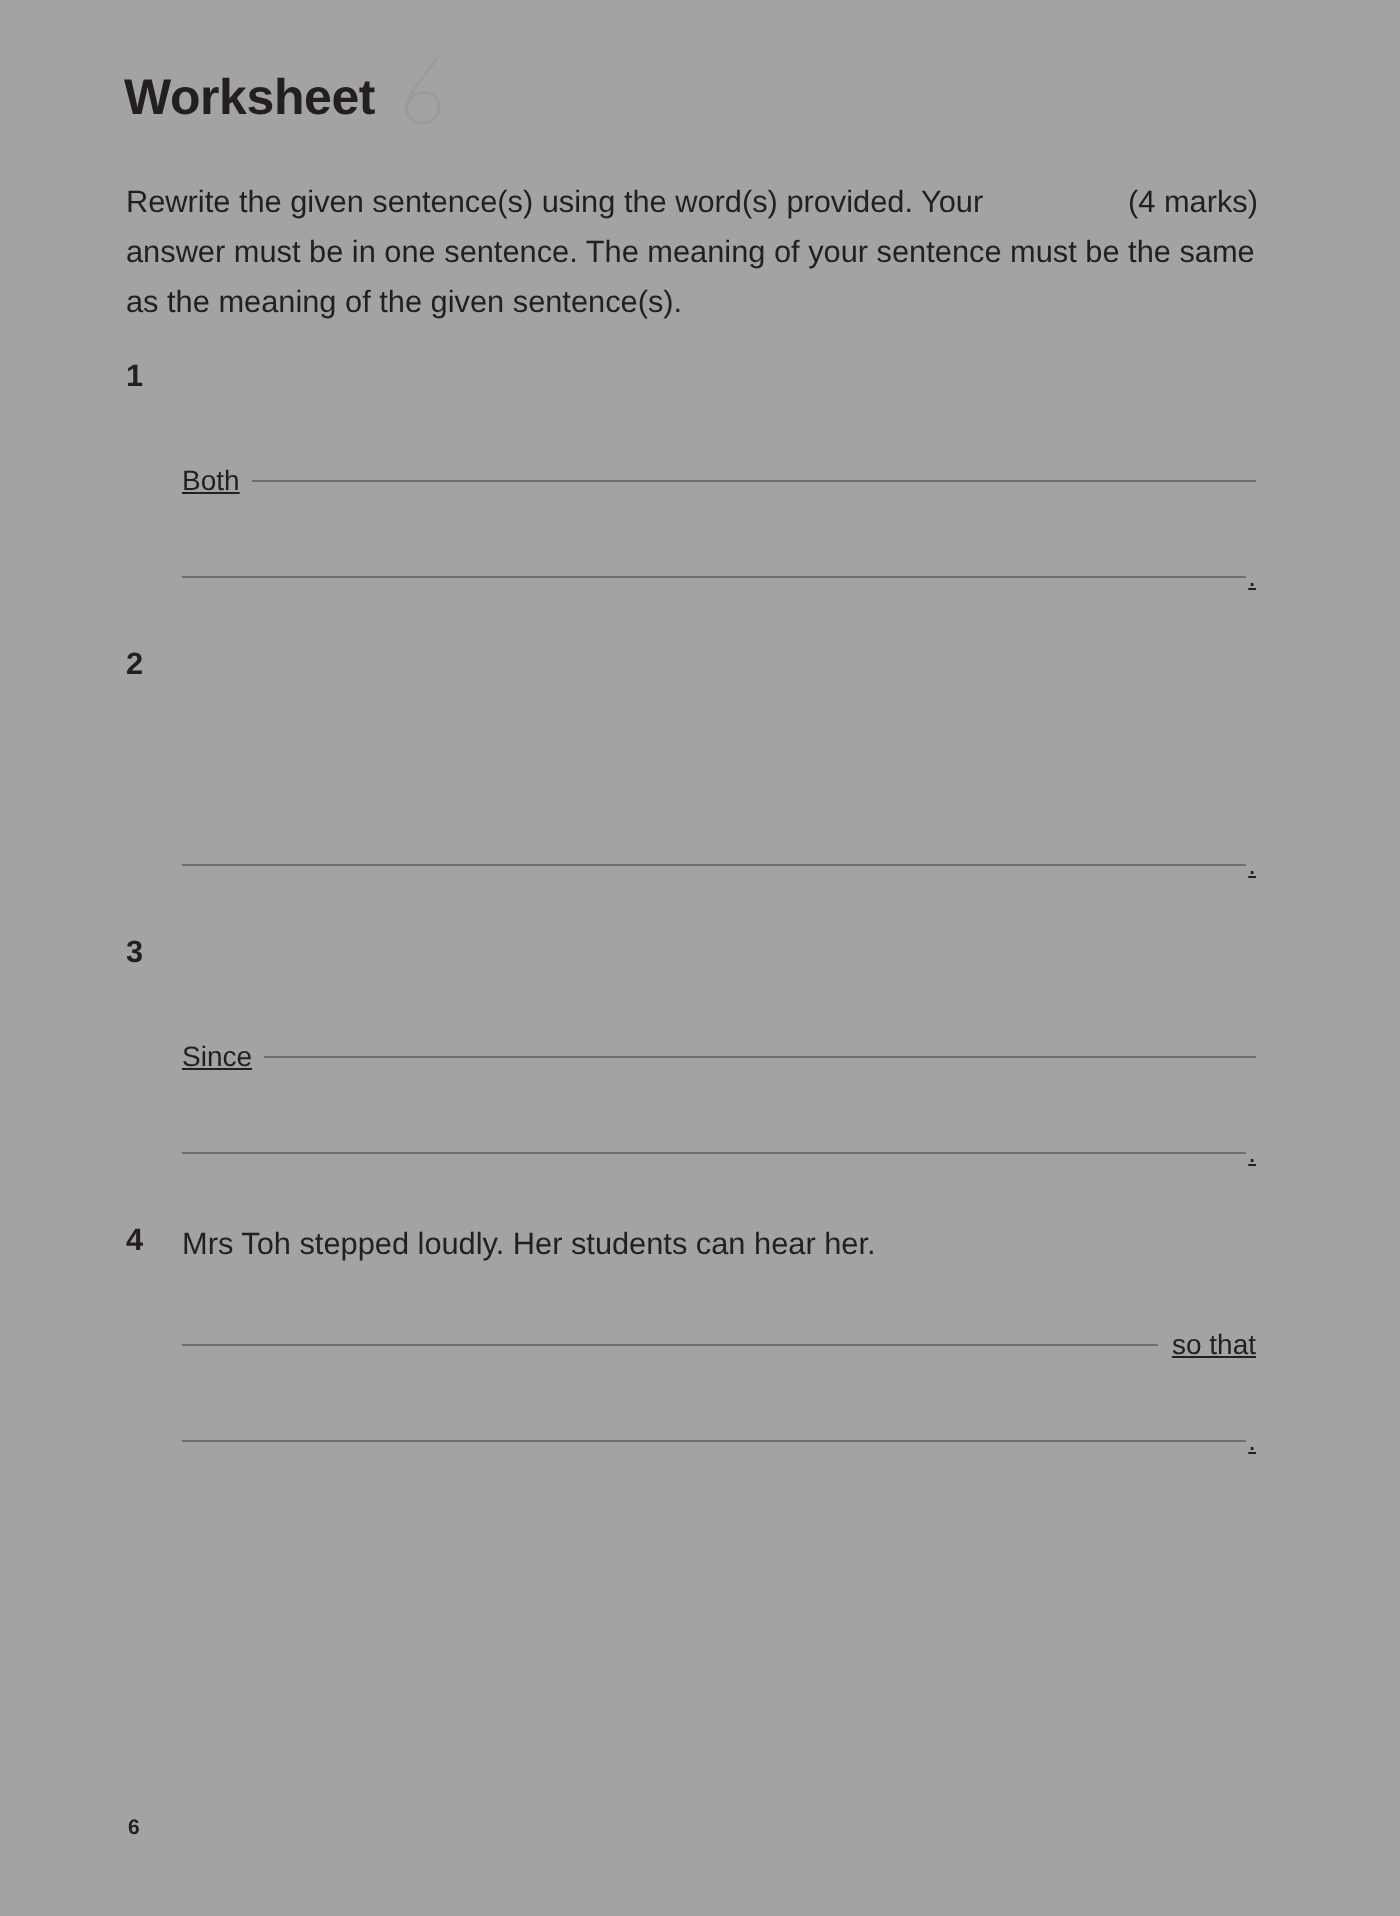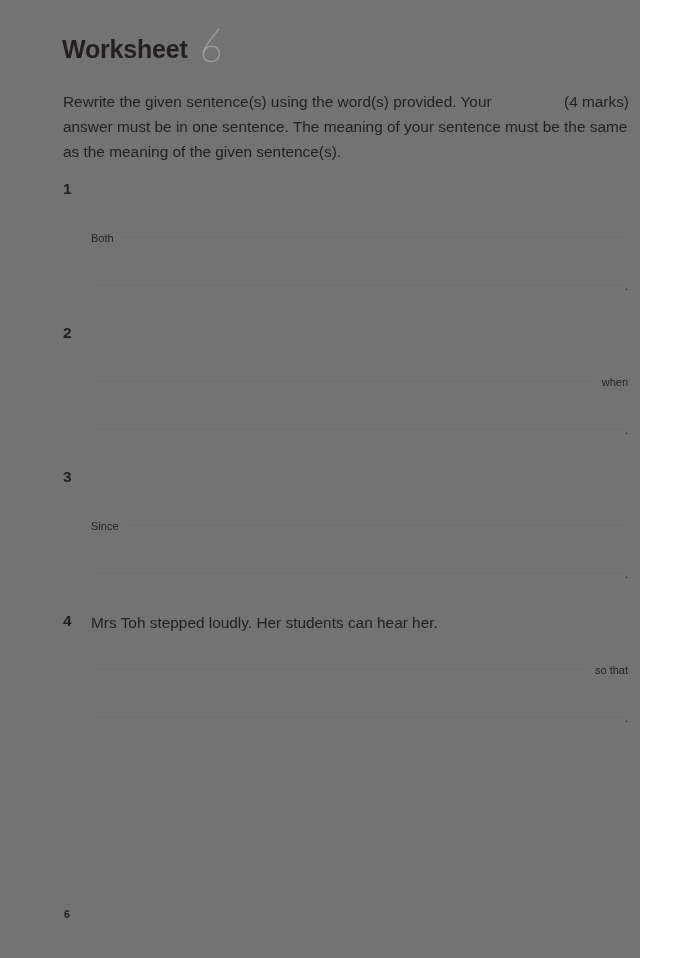--- a/index.html
+++ b/index.html
@@ -12,23 +12,23 @@
     height: 958px;
     position: relative;
     font-family: "Liberation Sans", sans-serif;
     color: #231f20;
     overflow: hidden;
   }
 
   .page {
     position: absolute;
     inset: 0;
-    width: 640px;
+    width: 700px;
     height: 958px;
-    background: #737373;
+    background: #a3a3a3;
   }
 
   
   .title-row {
     position: absolute;
     left: 62px;
     top: 24px;
     display: flex;
     align-items: flex-end;
     gap: 9px;
@@ -102,23 +102,24 @@
   }
 
   
   .answer-line {
     position: absolute;
     left: 91px;
     width: 537px;
     height: 24px;
     display: flex;
     align-items: baseline;
-    font-size: 11px;
+    font-size: 14px;
     color: #231f20;
     white-space: nowrap;
+    text-decoration: underline;
   }
   .line-1 { top: 52px; }
   .line-2 { top: 100px; }
 
   .prefix-word {
     flex: 0 0 auto;
     padding-right: 6px;
   }
   .suffix-word {
     flex: 0 0 auto;
@@ -182,24 +183,20 @@
     <div class="answer-line line-2">
       <span class="rule"></span>
       <span class="period">.</span>
     </div>
   </div>
 
   <div class="question q2">
     <div class="q-head">
       <span class="q-number">2</span>
     </div>
-    <div class="answer-line line-1">
-      <span class="rule"></span>
-      <span class="suffix-word">when</span>
-    </div>
     <div class="answer-line line-2">
       <span class="rule"></span>
       <span class="period">.</span>
     </div>
   </div>
 
   <div class="question q3">
     <div class="q-head">
       <span class="q-number">3</span>
     </div>

